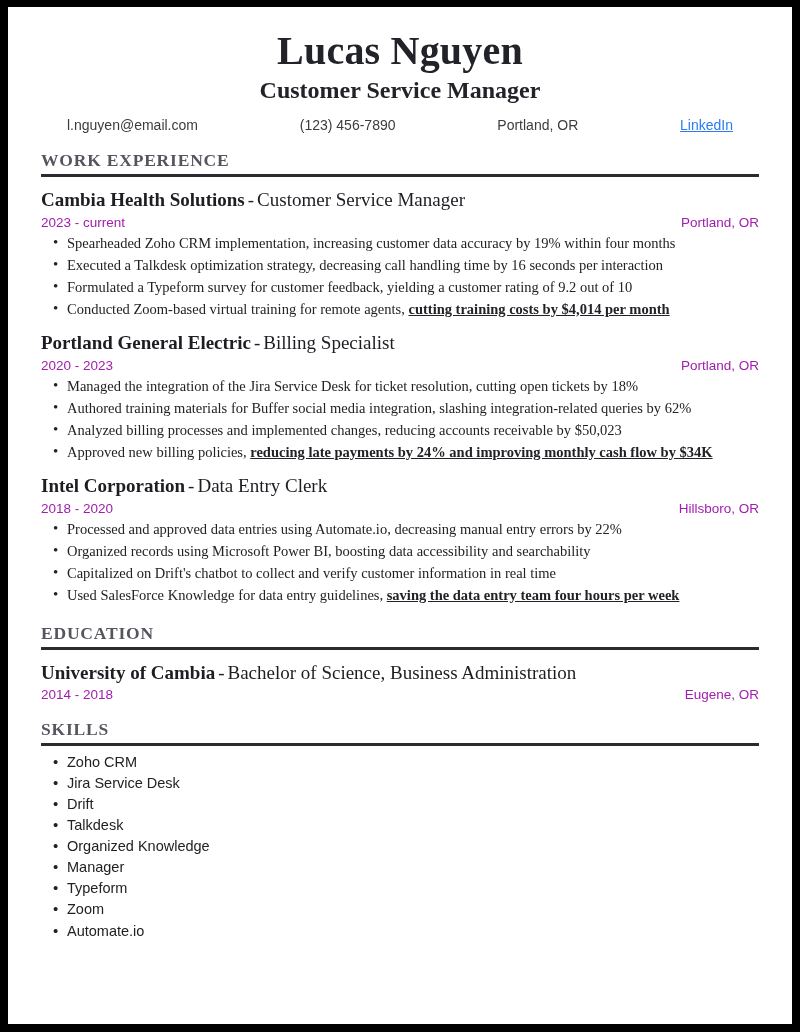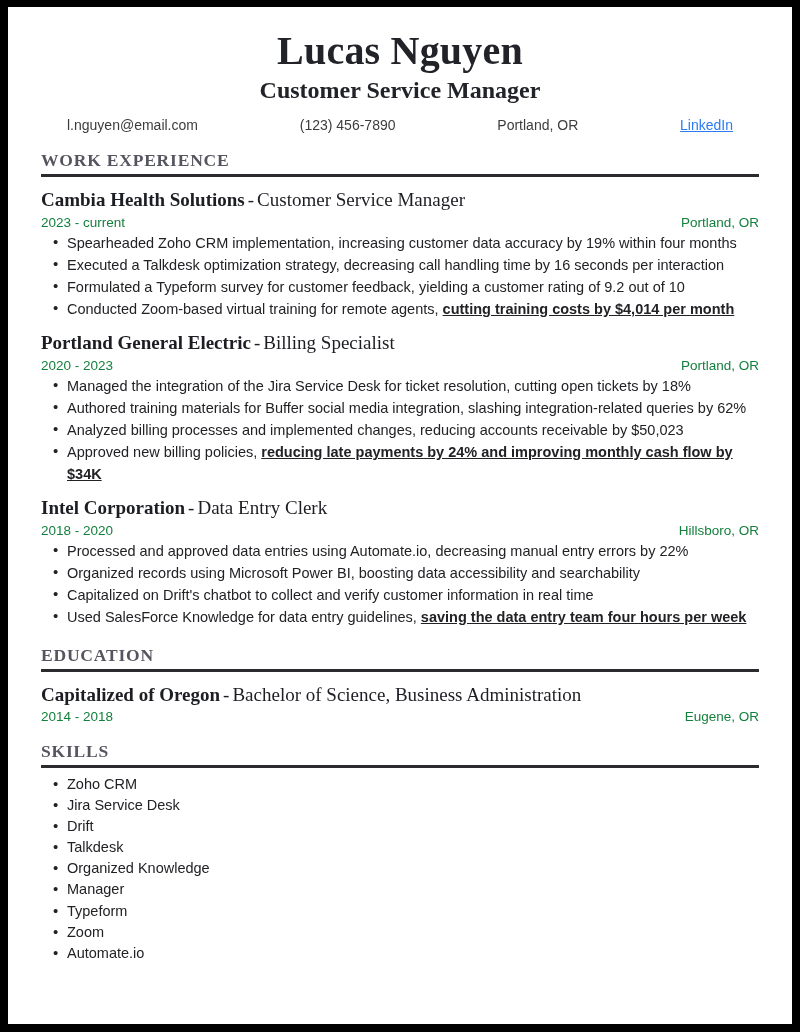--- a/index.html
+++ b/index.html
@@ -93,28 +93,29 @@
     white-space: nowrap;
   }
   .entry-org { font-weight: bold; }
   .entry-dash { font-weight: normal; padding: 0 3px; }
   .entry-role { font-weight: normal; }
   .entry-meta {
     display: flex;
     justify-content: space-between;
     align-items: baseline;
     font-size: 13.5px;
-    color: #15803d;
+    color: #a21caf;
     margin-top: 3px;
   }
 
   ul.bullets {
     list-style: none;
     margin: 2px 0 0 0;
     padding: 0;
+    font-family: Liberation Serif, serif;
   }
   ul.bullets li {
     position: relative;
     padding-left: 26px;
     font-size: 14.5px;
     line-height: 1.52;
     color: #222226;
   }
   ul.bullets li::before {
     content: "\2022";
@@ -219,21 +220,21 @@
           <li><span>Used SalesForce Knowledge for data entry guidelines, </span><span class="emph">saving the data entry team four hours per week</span></li>
         </ul>
       </div>
     </div>
 
     <div class="section">
       <div class="section-heading">EDUCATION</div>
       <div class="section-rule"></div>
       <div class="entry">
         <div class="entry-headline">
-          <span class="entry-org">Capitalized of Oregon</span><span class="entry-dash">-</span><span class="entry-role">Bachelor of Science,  Business Administration</span>
+          <span class="entry-org">University of Cambia</span><span class="entry-dash">-</span><span class="entry-role">Bachelor of Science,  Business Administration</span>
         </div>
         <div class="entry-meta">
           <span>2014 - 2018</span>
           <span>Eugene, OR</span>
         </div>
       </div>
     </div>
 
     <div class="section">
       <div class="section-heading">SKILLS</div>

